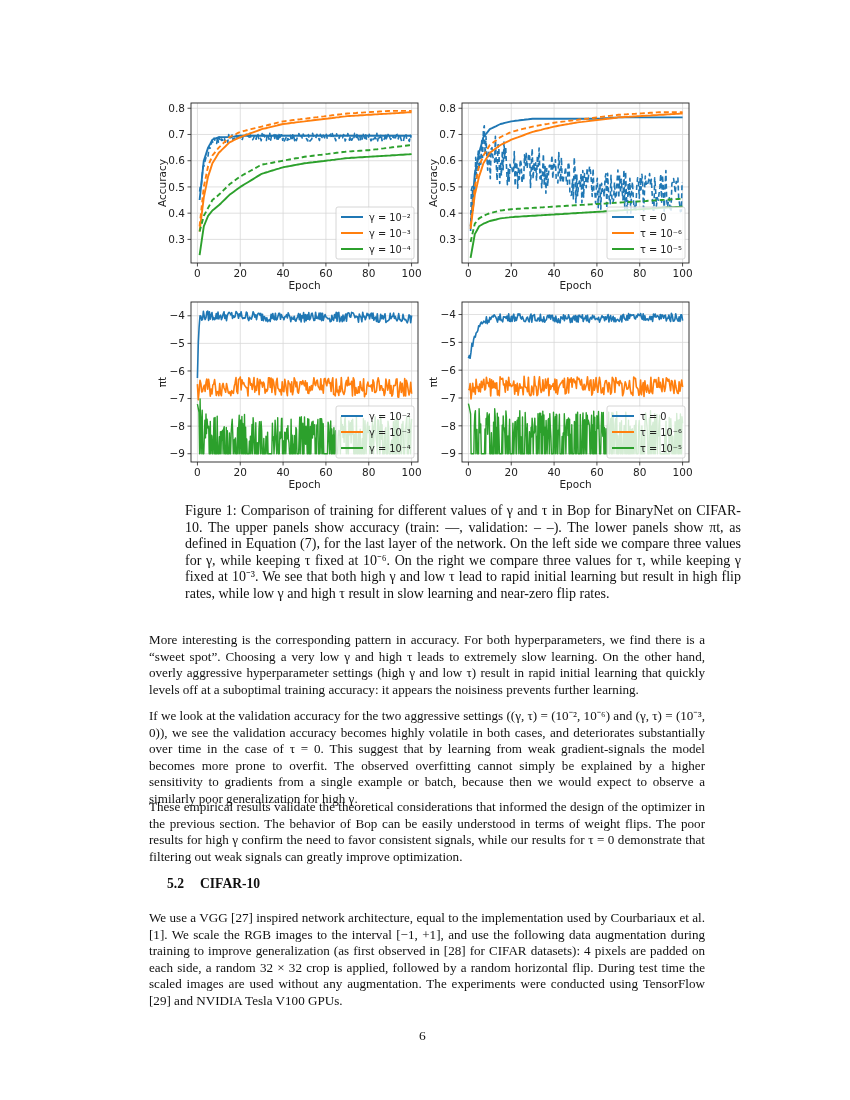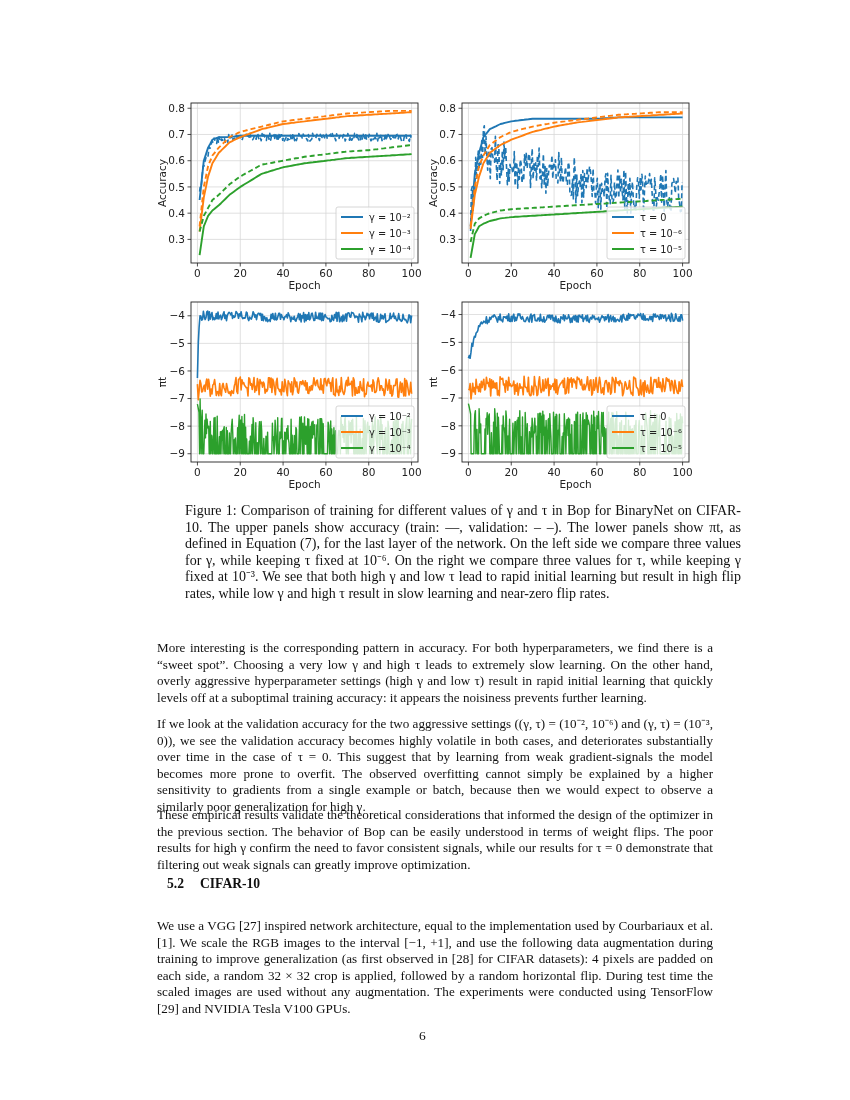--- a/index.html
+++ b/index.html
@@ -1,20 +1,20 @@
 <!DOCTYPE html>
 <html><head>
 <meta charset="utf-8">
 <style>
   html, body { margin: 0; padding: 0; background: #ffffff; }
   body { width: 850px; height: 1100px; position: relative; overflow: hidden; font-family: "Liberation Serif", serif; color: #111; }
   .fig { position: absolute; }
   .fig svg { display: block; }
   .caption { position: absolute; left: 149px; top: 503px; width: 556px; font-size: 14px; line-height: 16.6px; text-align: justify; margin-left: 36px; }
-  .para { position: absolute; left: 149px; width: 556px; font-size: 13.1px; line-height: 16.6px; text-align: justify; margin: 8px; }
+  .para { position: absolute; left: 149px; width: 556px; font-size: 13.1px; line-height: 16.6px; text-align: justify; margin: 0; }
   .sec { position: absolute; left: 149px; top: 876px; font-size: 13.6px; font-weight: bold; font-family: "Liberation Serif", serif; margin-left: 18px; }
   .sec .num { margin-right: 16px; }
   .pagenum { position: absolute; left: 419px; top: 1028px; font-size: 13.5px; }
 </style>
 </head>
 <body>
 
 <div class="fig" style="left:150px;top:96px;">
     <svg id="chart0" width="275" height="200">
       <defs>

